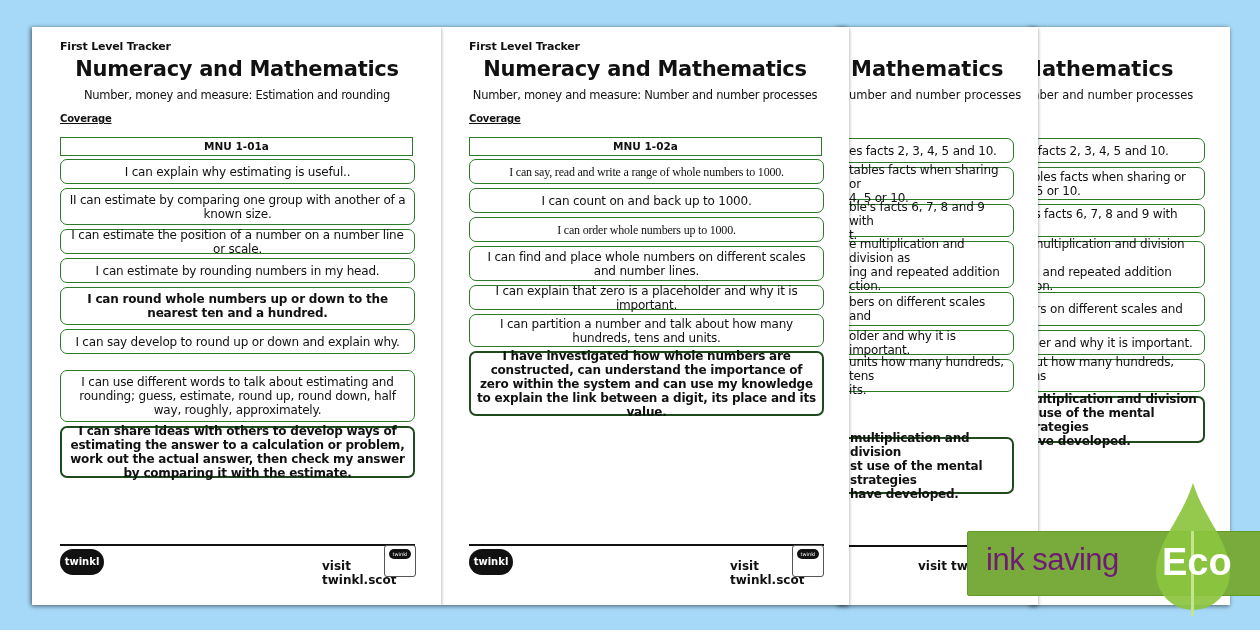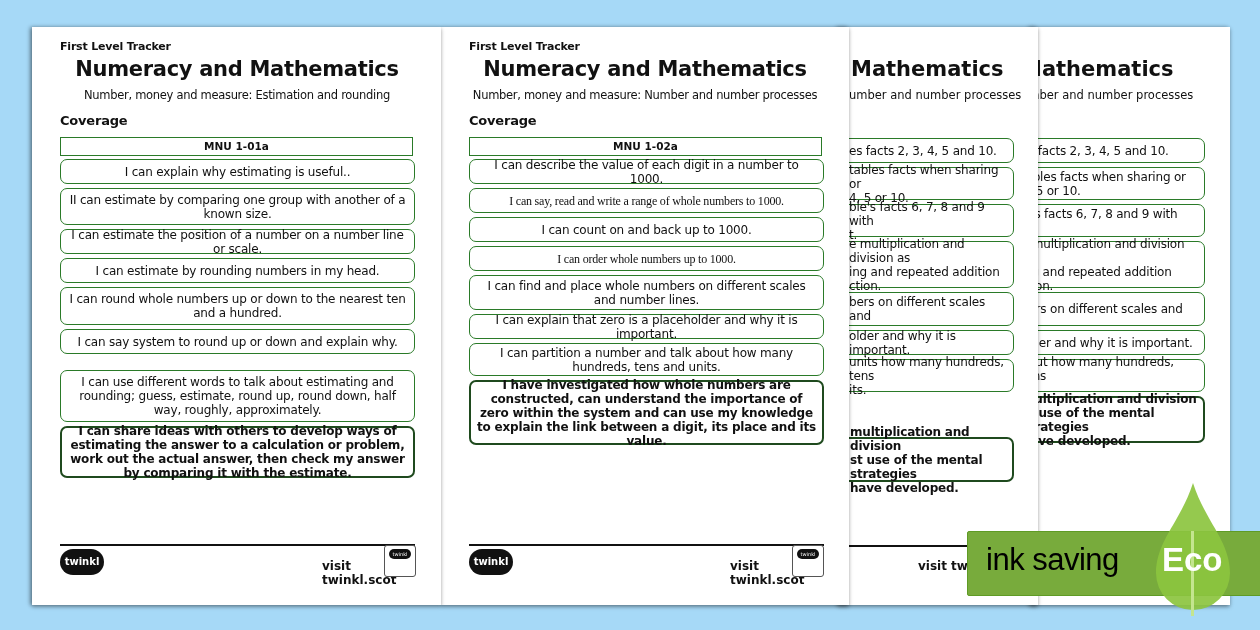--- a/index.html
+++ b/index.html
@@ -11,21 +11,21 @@
   }
   .page {
     position:absolute; background:#fff;
     box-shadow: -2px 0 4px rgba(0,0,0,0.35), 0 2px 4px rgba(0,0,0,0.3);
     overflow:hidden;
   }
   .page .inner { position:absolute; top:0; left:0; width:349px; height:580px; }
   .tracker { position:absolute; left:28px; top:13px; font-size:11px; font-weight:bold; letter-spacing:-0.2px; }
   .title { position:absolute; left:0; width:410px; top:30px; text-align:center; font-size:21px; font-weight:bold; letter-spacing:-0.3px; }
   .subtitle { position:absolute; left:0; width:410px; top:61px; text-align:center; font-size:11.5px; letter-spacing:-0.3px; }
-  .coverage { position:absolute; left:28px; top:86px; font-size:13px; font-weight:bold; letter-spacing:-0.2px; }
+  .coverage { position:absolute; left:28px; top:86px; font-size:10px; font-weight:bold; letter-spacing:-0.2px;text-decoration:underline; }
   .code-box {
     position:absolute; left:28px; width:351px; height:17px;
     border:1.5px solid #2a7a28; text-align:center; font-size:10.5px; font-weight:bold; line-height:17px;
   }
   .items { position:absolute; left:28px; width:355px; }
   .item {
     box-sizing:border-box; border:1.5px solid #2a7a28; border-radius:7px;
     text-align:center; font-size:12px; line-height:14px; padding:4px 6px;
     margin-bottom:4px; display:flex; align-items:center; justify-content:center; letter-spacing:-0.2px;
   }
@@ -38,23 +38,23 @@
   .visit { position:absolute; font-size:12px; font-weight:bold; }
   .quality-badge {
     position:absolute; width:30px; height:30px; border:1px solid #555; border-radius:3px; background:#fff;
     font-size:5px; text-align:center;
   }
   .quality-badge .qb-logo { margin:3px auto 0; width:22px; height:10px; background:#111; border-radius:6px; color:#fff; font-size:5px; line-height:10px; }
   .eco-banner {
     position:absolute; left:967px; top:531px; width:293px; height:63px;
     background:#78ab3c; border:1px solid #5f9b25; border-radius:2px;
   }
-  .eco-text { position:absolute; left:18px; top:10px; color:#000000; font-size:31px; font-family:"Liberation Sans", sans-serif; letter-spacing:-0.5px; }
+  .eco-text { position:absolute; left:18px; top:10px; color:#701a75; font-size:31px; font-family:"Liberation Sans", sans-serif; letter-spacing:-0.5px; }
   .drop { position:absolute; left:1150px; top:481px; width:86px; height:135px; }
-  .eco-word { position:absolute; left:1162px; top:541px; color:#fff; font-size:33px; font-weight:bold; font-family:"Liberation Sans", sans-serif; }
+  .eco-word { position:absolute; left:1162px; top:541px; color:#fff; font-size:38px; font-weight:bold; font-family:"Liberation Sans", sans-serif; }
 </style>
 </head>
 <body>
 
 <div class="page" style="left:1030px; top:27px; width:200px; height:578px;">
   <div style="position:absolute; left:-9px; top:30px; font-size:21px; font-weight:bold;">Mathematics</div>
   <div style="position:absolute; left:-9px; top:61px; font-size:11.5px;">umber and number processes</div>
   <div id="p4items" style="position:absolute; left:-30px; top:111px; width:205px;">
       <div class="item" style="height: 25px; white-space: pre-line; justify-content: flex-start; text-align: left; padding-left: 20px;">es facts 2, 3, 4, 5 and 10.</div>
       <div class="item" style="height: 33px; white-space: pre-line; justify-content: flex-start; text-align: left; padding-left: 20px;">tables facts when sharing or
@@ -83,37 +83,36 @@
  4, 5 or 10.</div>
       <div class="item" style="height: 33px; white-space: pre-line; justify-content: flex-start; text-align: left; padding-left: 20px;">ble's facts 6, 7, 8 and 9 with
 t.</div>
       <div class="item" style="height: 47px; white-space: pre-line; justify-content: flex-start; text-align: left; padding-left: 20px;">e multiplication and division as
 ing and repeated addition
 ction.</div>
       <div class="item" style="height: 34px; white-space: pre-line; justify-content: flex-start; text-align: left; padding-left: 20px;">bers on different scales and</div>
       <div class="item" style="height: 25px; white-space: pre-line; justify-content: flex-start; text-align: left; padding-left: 20px;">older and why it is important.</div>
       <div class="item" style="height: 33px; white-space: pre-line; justify-content: flex-start; text-align: left; padding-left: 20px;">units how many hundreds, tens
 its.</div>
-      <div class="item big" style="height: 45px; white-space: pre-line; justify-content: flex-start; text-align: left; padding-left: 20px; margin-top: 45px;"> multiplication and division
+      <div class="item big" style="height: 57px; white-space: pre-line; justify-content: flex-start; text-align: left; padding-left: 20px; margin-top: 45px;"> multiplication and division
 st use of the mental strategies
 have developed.</div>
     </div>
   <div class="footer-line" style="left:0; top:518px; width:180px;"></div>
   <div class="visit" style="left:80px; top:532px;">visit twinkl.sc</div>
 </div>
 
 <div class="page" style="left:441px; top:27px; width:408px; height:578px;">
   <div class="inner">
     <div class="tracker">First Level Tracker</div>
     <div class="title" style="width:408px;">Numeracy and Mathematics</div>
     <div class="subtitle" style="width:408px;">Number, money and measure: Number and number processes</div>
     <div class="coverage">Coverage</div>
     <div class="code-box" style="top:110px;">MNU 1-02a</div>
     <div class="items" id="p2items" style="top:132px;">
-        <div class="item" style="height: 25px;">I can describe the value of each digit in a number to 1000.</div>
         <div class="item" style="height: 25px; font-family: Liberation Serif, serif;">I can say, read and write a range of whole numbers to 1000.</div>
         <div class="item" style="height: 25px;">I can count on and back up to 1000.</div>
         <div class="item" style="height: 25px; font-family: Liberation Serif, serif;">I can order whole numbers up to 1000.</div>
         <div class="item" style="height: 35px;">I can find and place whole numbers on different scales and number lines.</div>
         <div class="item" style="height: 25px;">I can explain that zero is a placeholder and why it is important.</div>
         <div class="item" style="height: 33px;">I can partition a number and talk about how many hundreds, tens and units.</div>
         <div class="item big" style="height: 65px;">I have investigated how whole numbers are constructed, can understand the importance of zero within the system and can use my knowledge to explain the link between a digit, its place and its value.</div>
       </div>
     <div class="footer-line" style="top:517px;"></div>
     <div class="twinkl-logo" style="top:522px;">twinkl</div>
@@ -129,22 +128,22 @@
     <div class="tracker">First Level Tracker</div>
     <div class="title">Numeracy and Mathematics</div>
     <div class="subtitle">Number, money and measure: Estimation and rounding</div>
     <div class="coverage">Coverage</div>
     <div class="code-box" style="top:110px;">MNU 1-01a</div>
     <div class="items" id="p1items" style="top:132px;">
         <div class="item" style="height: 25px;">I can explain why estimating is useful..</div>
         <div class="item" style="height: 37px;">II can estimate by comparing one group with another of a known size.</div>
         <div class="item" style="height: 25px;">I can estimate the position of a number on a number line or scale.</div>
         <div class="item" style="height: 25px;">I can estimate by rounding numbers in my head.</div>
-        <div class="item" style="height: 38px;">I can round whole numbers up or down to the nearest ten and a hundred.</div>
-        <div class="item" style="height: 25px;">I can say system to round up or down and explain why.</div>
+        <div class="item" style="height: 38px; font-weight: bold;">I can round whole numbers up or down to the nearest ten and a hundred.</div>
+        <div class="item" style="height: 25px;">I can say develop to round up or down and explain why.</div>
         <div class="item" style="height: 52px; margin-top: 16px;">I can use different words to talk about estimating and rounding; guess, estimate, round up, round down, half way, roughly, approximately.</div>
         <div class="item big" style="height: 52px;">I can share ideas with others to develop ways of estimating the answer to a calculation or problem, work out the actual answer, then check my answer by comparing it with the estimate.</div>
       </div>
     <div class="footer-line" style="top:517px;"></div>
     <div class="twinkl-logo" style="top:522px;">twinkl</div>
     <div class="visit" style="left:290px; top:532px;">visit twinkl.scot</div>
     <div class="quality-badge" style="left:352px; top:518px;">
         <div class="qb-logo">twinkl</div>
       </div>
   </div>

